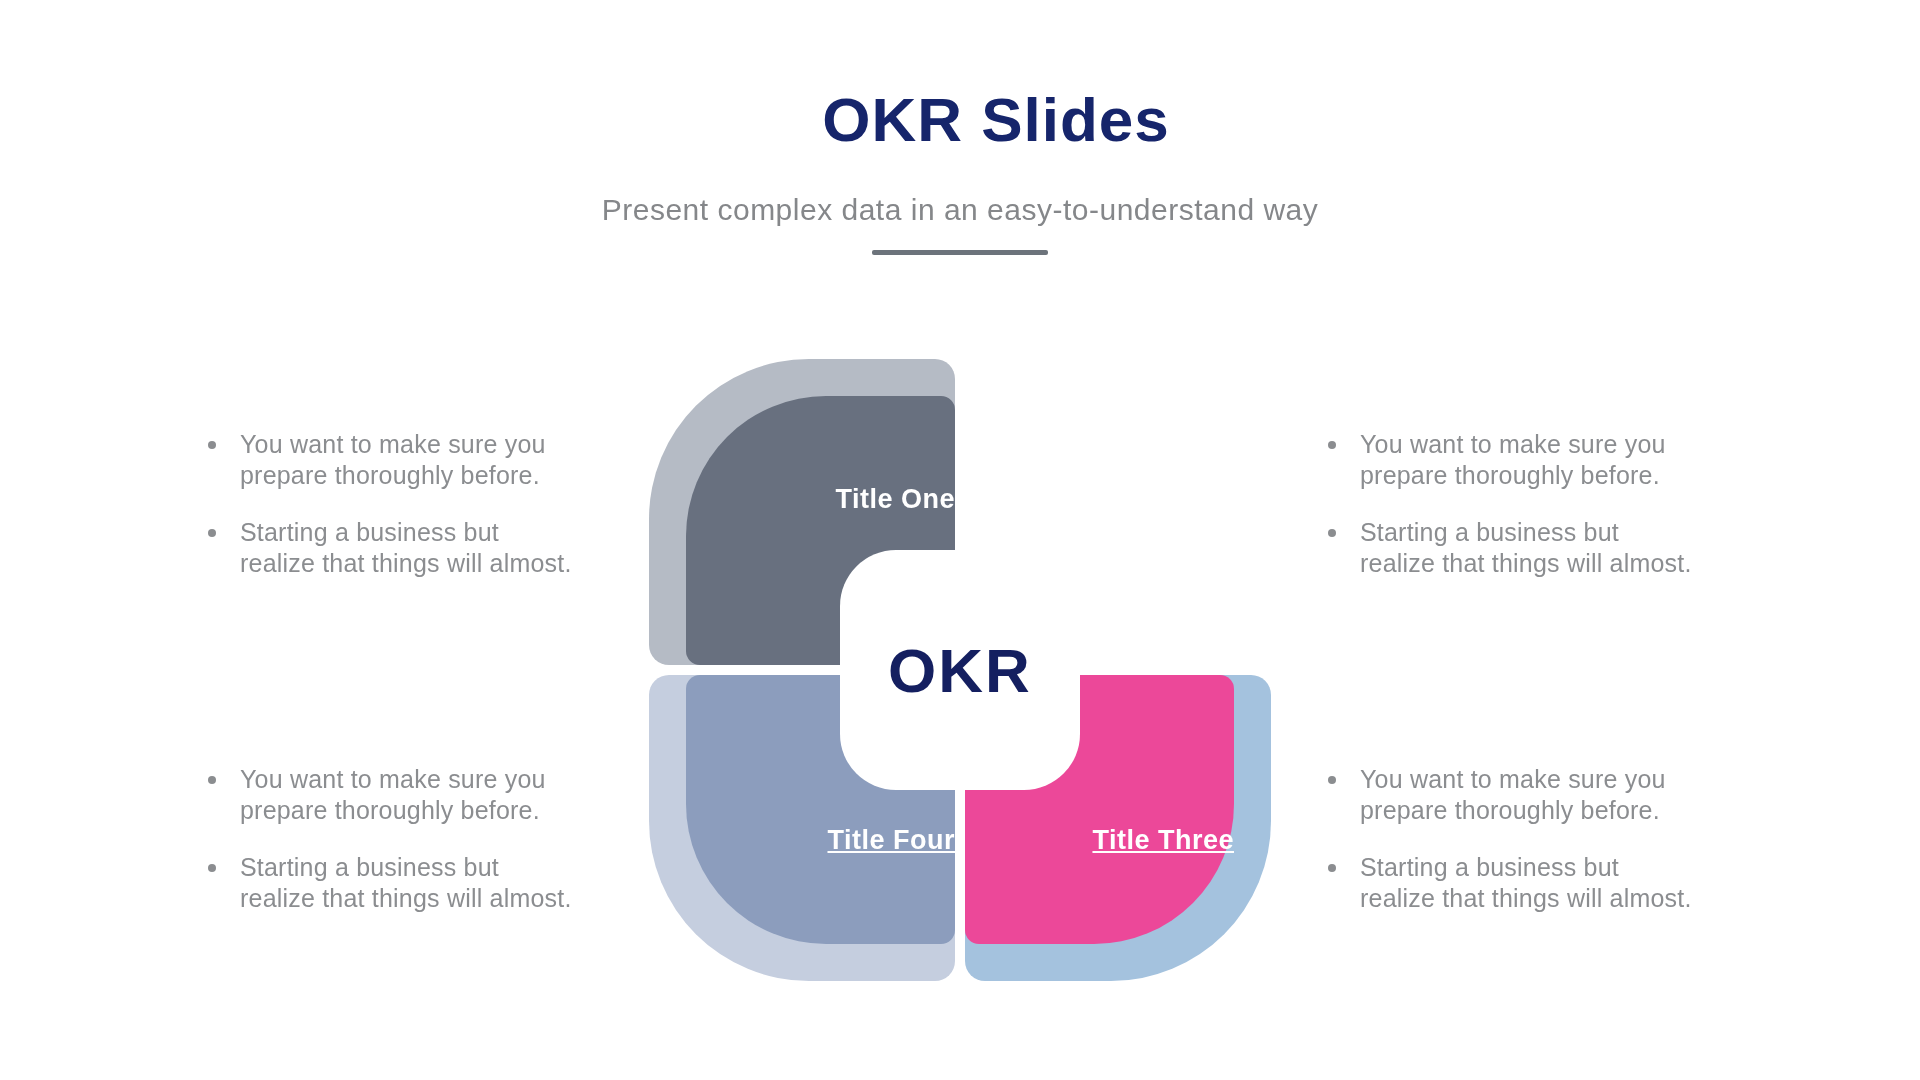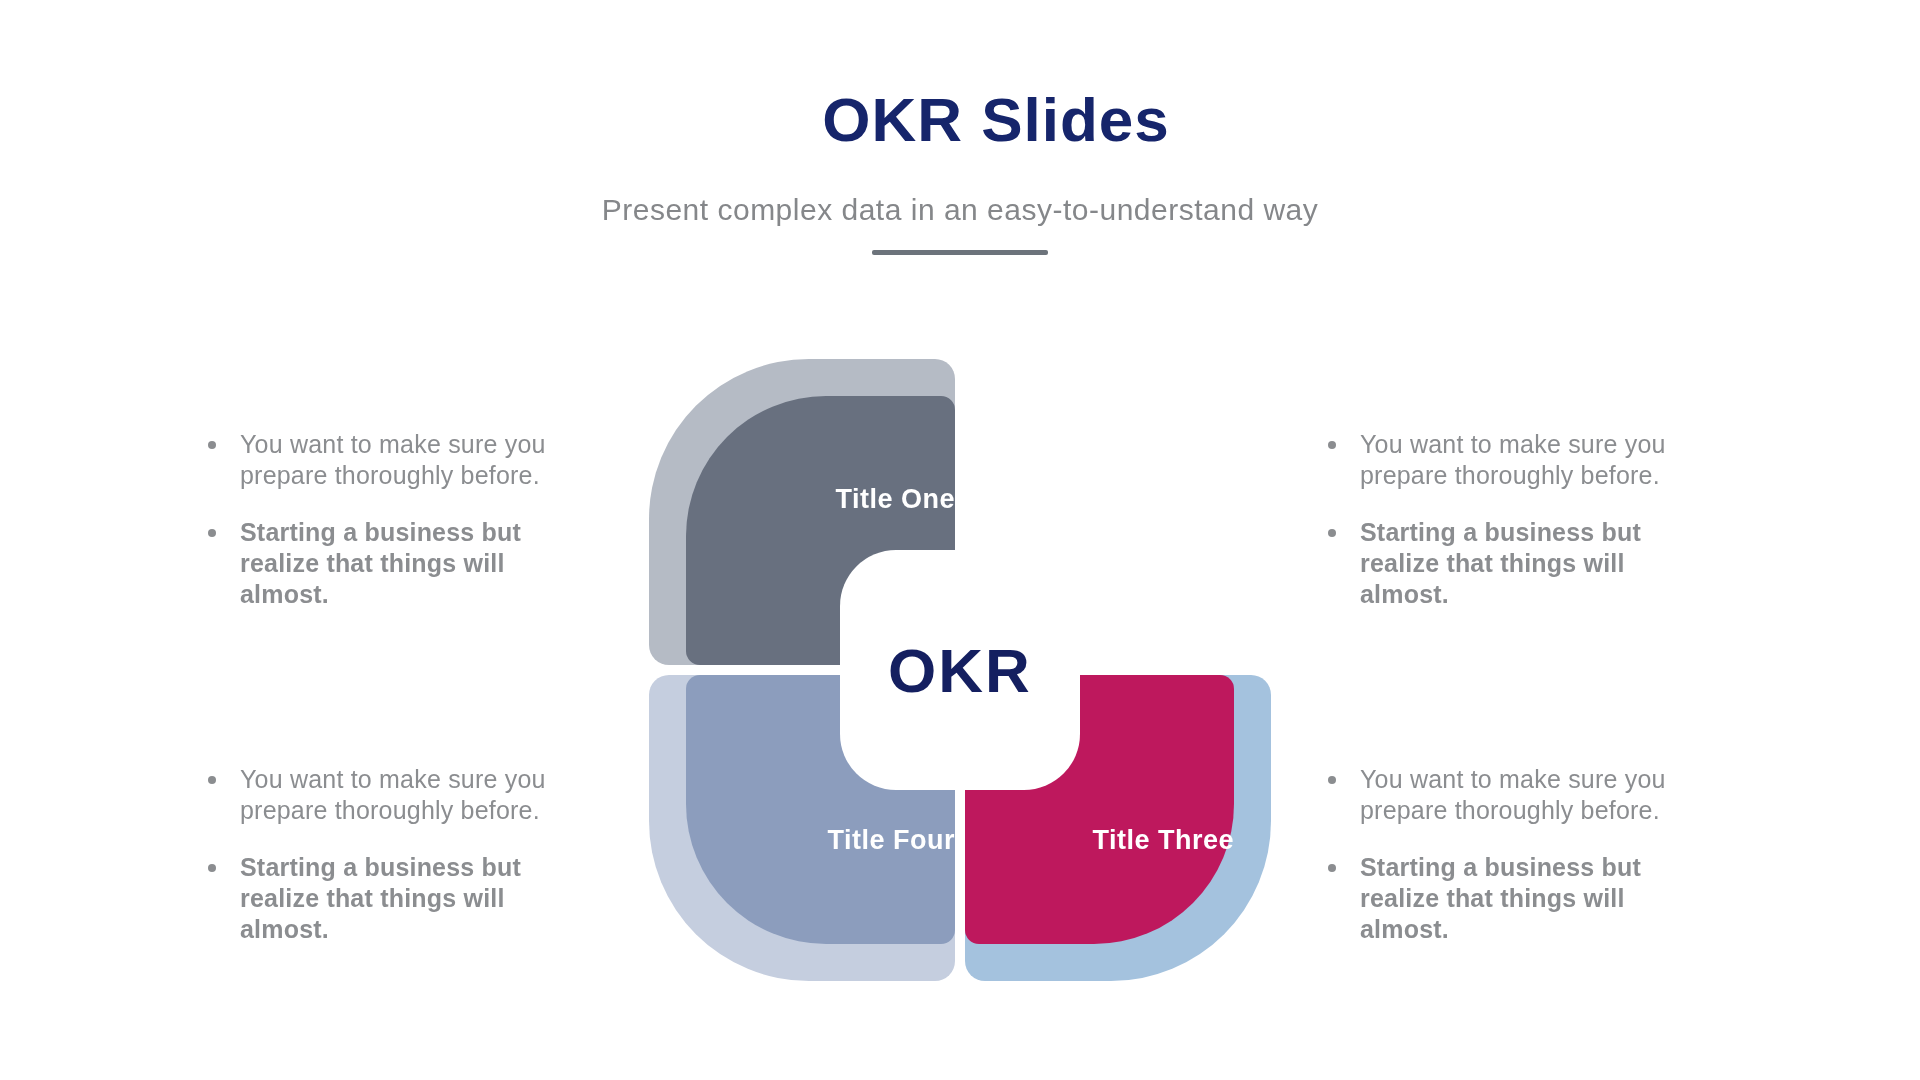--- a/index.html
+++ b/index.html
@@ -26,21 +26,21 @@
     background:var(--divider-gray,#6c737b);border-radius:2px;
   }
 
   
   .text-block{position:absolute;width:372px;}
   .tb-top-left{left:208px;top:429px;}
   .tb-top-right{left:1328px;top:429px;}
   .tb-bottom-left{left:208px;top:764px;}
   .tb-bottom-right{left:1328px;top:764px;}
   .bullet-item{display:flex;margin:0 0 26px 0;justify-content:space-between;}
-  .bullet-item:last-child{margin-bottom:0;font-weight:bold;}
+  .bullet-item:last-child{margin-bottom:0;}
   .bullet-dot{
     flex:0 0 8px;width:8px;height:8px;border-radius:50%;
     background:var(--body-gray,#8b8d90);margin:12px 24px 0 0;
   }
   .bullet-text{
     font-size:25px;line-height:31px;color:var(--body-gray,#8b8d90);
     letter-spacing:.2px;
   }
 
   
@@ -58,21 +58,21 @@
   .quad-inner{position:absolute;width:269px;height:269px;}
   .q-tl .quad-inner{right:0;bottom:0;border-radius:140px 14px 0 14px;}
   .q-tr .quad-inner{left:0;bottom:0;border-radius:14px 140px 14px 0;}
   .q-br .quad-inner{left:0;top:0;border-radius:0 14px 140px 14px;}
   .q-bl .quad-inner{right:0;top:0;border-radius:14px 0 14px 140px;}
   .quad-label{
     position:absolute;left:0;width:100%;text-align:right;
     font-size:27px;font-weight:700;color:#ffffff;letter-spacing:.5px;
   }
   .q-tl .quad-label,.q-tr .quad-label{top:88px;}
-  .q-br .quad-label,.q-bl .quad-label{bottom:88px;}
+  .q-br .quad-label,.q-bl .quad-label{bottom:88px;text-decoration:underline;}
 
   .center-box{
     position:absolute;left:191px;top:191px;width:240px;height:240px;
     background:#ffffff;border-radius:56px;
     display:flex;align-items:center;justify-content:center;
   }
   .center-label{
     font-size:62px;font-weight:700;letter-spacing:2px;
     color:var(--center-text-navy,#141f60);
   }
@@ -135,21 +135,21 @@
     <div class="quad q-tl">
       <div class="quad-outer" style="background: rgb(181, 187, 197);"></div>
       <div class="quad-inner" style="background: rgb(104, 112, 127);">
         <span class="quad-label">Title One</span>
       </div>
     </div>
 
 
     <div class="quad q-br">
       <div class="quad-outer" style="background: rgb(164, 194, 222);"></div>
-      <div class="quad-inner" style="background: #be185d;">
+      <div class="quad-inner" style="background: #ec4899;">
         <span class="quad-label">Title Three</span>
       </div>
     </div>
 
     <div class="quad q-bl">
       <div class="quad-outer" style="background: rgb(197, 206, 223);"></div>
       <div class="quad-inner" style="background: rgb(140, 157, 189);">
         <span class="quad-label">Title Four</span>
       </div>
     </div>

